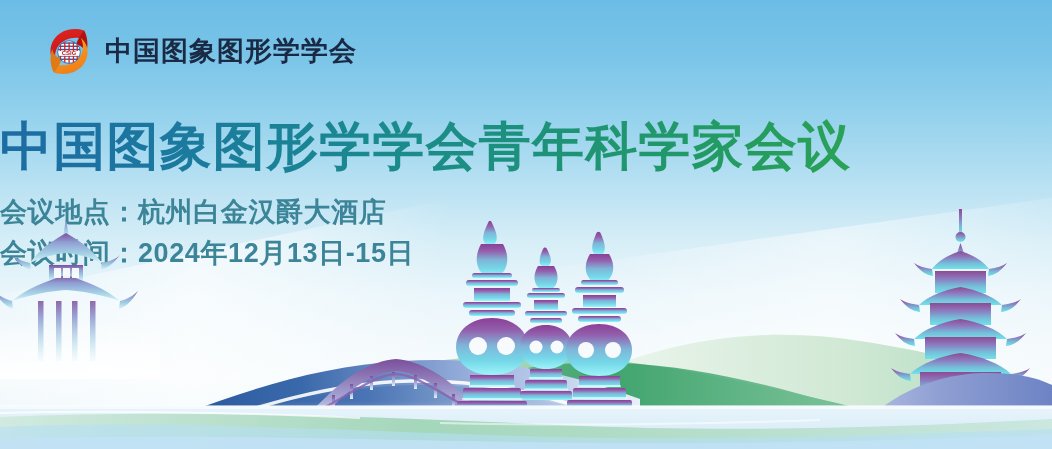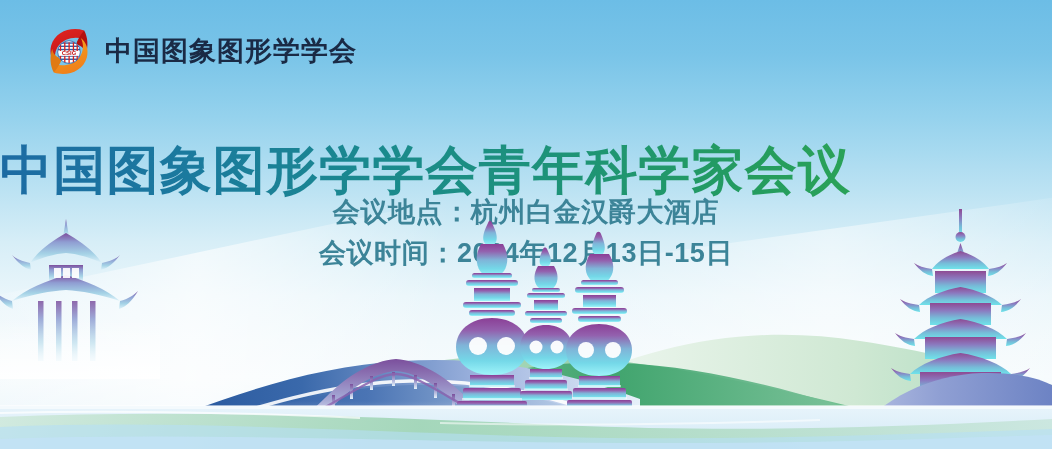--- a/index.html
+++ b/index.html
@@ -59,27 +59,27 @@
     font-size:52px;font-weight:bold;letter-spacing:1.2px;
     white-space:nowrap;
     background:linear-gradient(to right,
        #1d6ba3 0%,
        #1b7a9e 22%,
        #1a8a8d 45%,
        #1e9475 68%,
        #249c5f 88%,
        #2aa257 100%);
     -webkit-background-clip:text;background-clip:text;
-    color:transparent;margin-top:24px;-webkit-text-fill-color:transparent;
+    color:transparent;-webkit-text-fill-color:transparent;
   }
 
   
   #subinfo{
     position:absolute;left:0;top:192px;width:1052px;
-    text-align:center;color:#3c8498;
+    text-align:left;color:#3c8498;
     font-size:27px;font-weight:bold;letter-spacing:.6px;
     line-height:1.52;white-space:nowrap;
   }
   #subinfo div{margin:0;}
 
   
   #scene{position:absolute;left:0;bottom:0;width:1052px;height:260px;}
   #scene svg{display:block;width:1052px;height:260px;}
 </style>
 </head>

